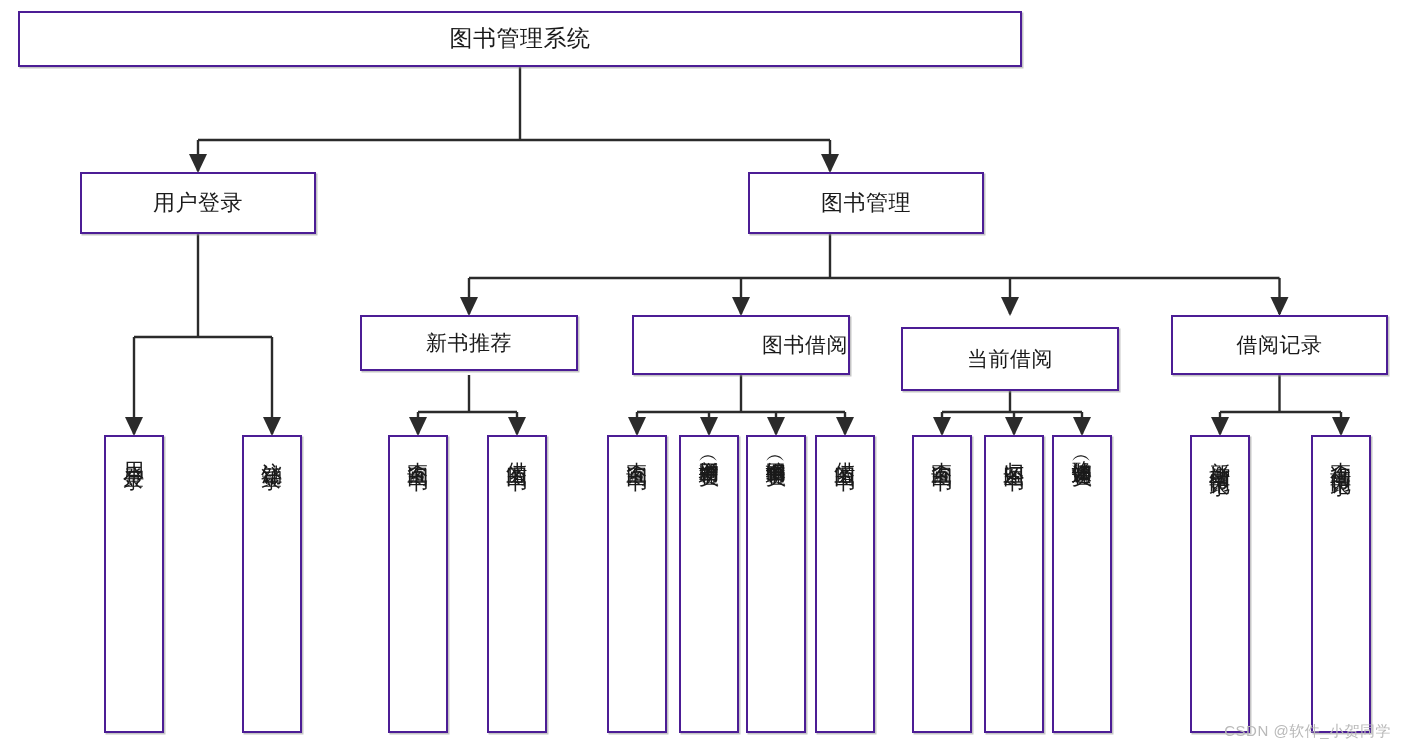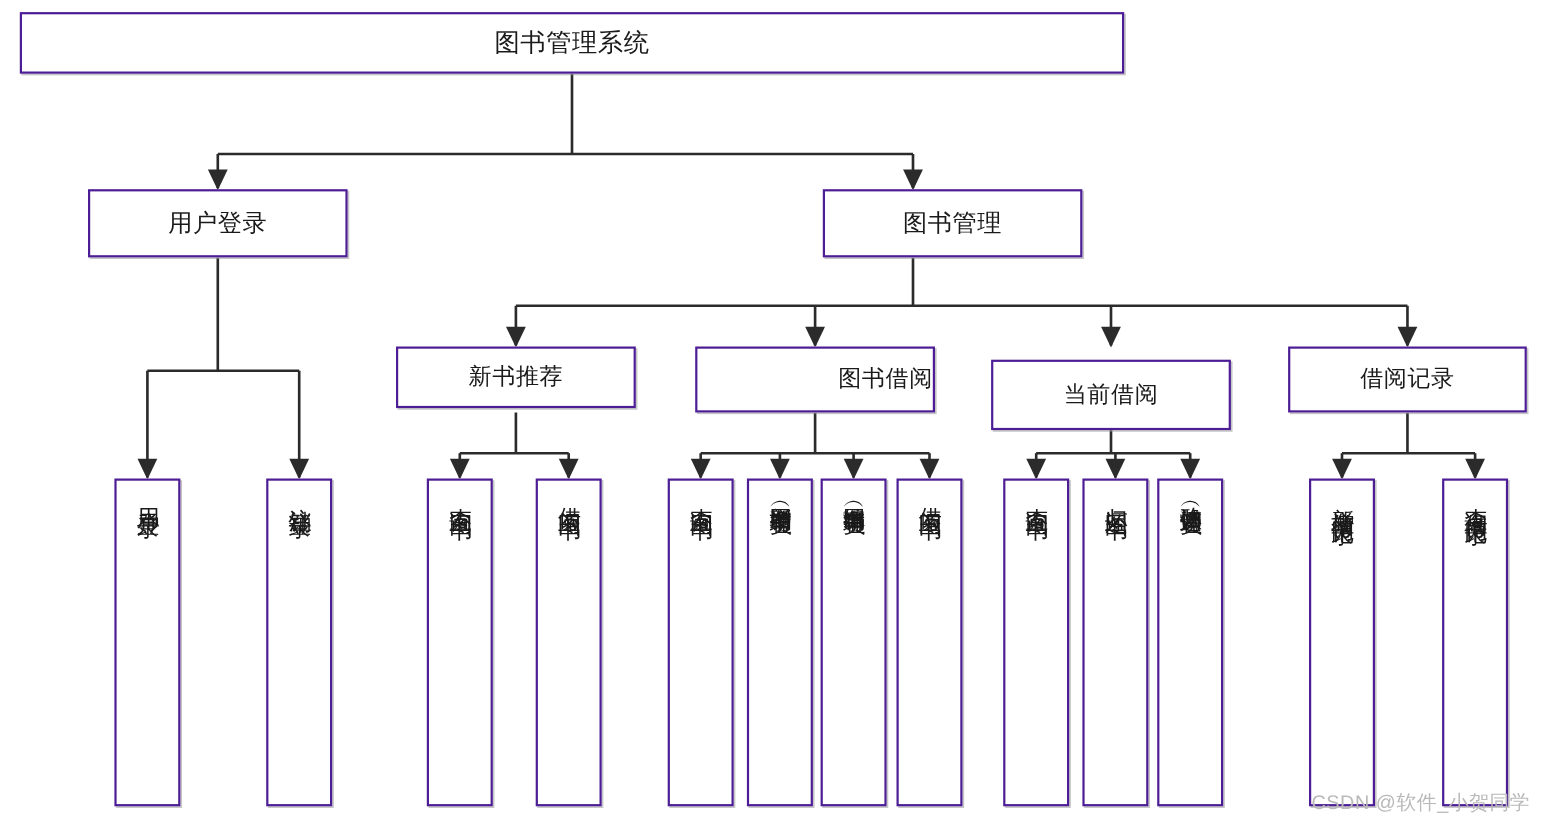--- a/index.html
+++ b/index.html
@@ -70,21 +70,21 @@
     stroke: #2b2b2b;
     stroke-width: 2.4;
     fill: none;
   }
   .edge-head { fill: #2b2b2b; }
 
   #watermark {
     position: absolute;
     right: 14px;
     bottom: 6px;
-    font-size: 18px;
+    font-size: 15px;
     color: #b9b9b9;
     letter-spacing: 0.5px;
     white-space: nowrap;
   }
 </style>
 </head>
 <body>
 
 <div id="canvas">
   <svg id="edges" viewBox="0 0 1405 747">

